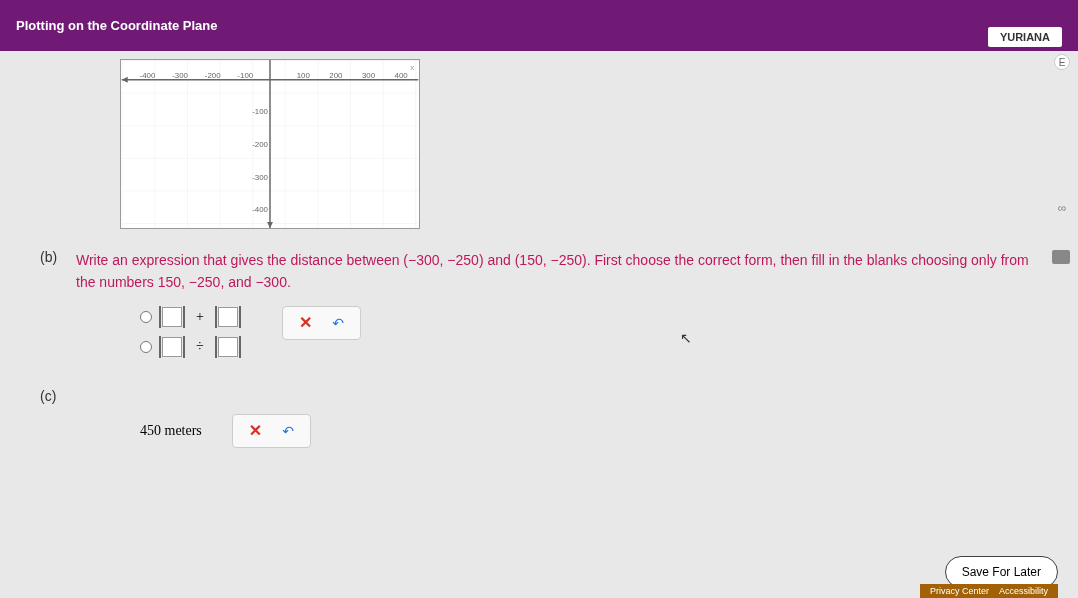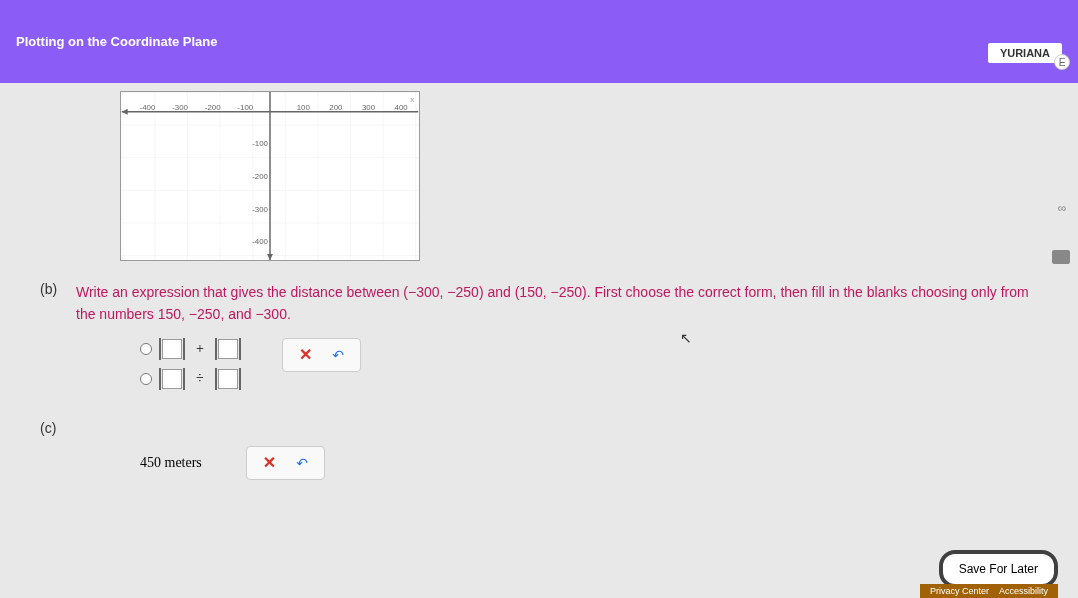--- a/index.html
+++ b/index.html
@@ -1,18 +1,18 @@
 <!DOCTYPE html>
 <html><head>
   <meta charset="utf-8">
   <style>
     * { margin: 0; padding: 0; box-sizing: border-box; }
     body { font-family: Arial, sans-serif; background: #e8e8e8; width: 1078px; height: 598px; overflow: hidden; position: relative; }
     
-    .header { background: #8b5cf6; color: white; padding: 20px 16px; display: flex; justify-content: space-between; align-items: center; }
+    .header { background: #701a75; color: white; padding: 4px 16px; display: flex; justify-content: space-between; align-items: center; }
     .header-left { display: flex; flex-direction: column; gap: 2px; }
     .topic-title { font-size: 13px; font-weight: bold; }
     .question-info { font-size: 13px; }
     .user-badge { background: white; color: #333; padding: 4px 12px; font-size: 11px; font-weight: bold; border-radius: 2px; margin-top: 23px; }
     
     .content { padding: 0 40px 20px 40px; position: relative; }
     
     .graph-container { margin-left: 80px; margin-top: 8px; width: 300px; height: 170px; background: white; border: 1px solid #999; position: relative; }
     .graph-svg { width: 100%; height: 100%; }
     
@@ -26,25 +26,25 @@
     .radio-row input[type="radio"] { width: 12px; height: 12px; }
     .abs-bracket { display: inline-flex; align-items: center; }
     .abs-bar { display: inline-block; width: 2px; height: 22px; background: #666; margin: 0 1px; }
     .input-box { width: 20px; height: 20px; border: 1px solid #999; background: white; display: inline-block; }
     .op { margin: 0 4px; font-size: 14px; }
     
     .feedback-box { display: flex; gap: 20px; align-items: center; border: 1px solid #ccc; background: #f9f9f9; padding: 6px 16px; border-radius: 4px; height: 34px; }
     .x-icon { color: #d93025; font-size: 16px; font-weight: bold; cursor: pointer; }
     .reset-icon { color: #1a73e8; font-size: 14px; cursor: pointer; }
     
-    .answer-row { margin-left: 100px; margin-top: 10px; display: flex; align-items: center; gap: 44px; }
+    .answer-row { margin-left: 100px; margin-top: 10px; display: flex; align-items: center; gap: 30px; }
     .answer-text { font-size: 14px; font-family: 'Times New Roman', serif; }
     
     .footer { position: absolute; bottom: 0; left: 0; right: 0; padding: 10px 20px; display: flex; justify-content: flex-end; align-items: center; gap: 10px; background: #e8e8e8; }
-    .btn { padding: 8px 16px; border: 4px solid #404040; border-radius: 16px; font-size: 12px; cursor: pointer; background: white; }
+    .btn { padding: 8px 16px; border: 1px solid #404040; border-radius: 16px; font-size: 12px; cursor: pointer; background: white; }
     .btn-primary { background: #f0f0f0; }
     .footer-links { position: absolute; bottom: 0; right: 20px; font-size: 9px; color: #666; padding: 2px 0; background: #a16207; color: white; display: flex; gap: 10px; padding: 2px 10px;}
     .footer-links span { cursor: pointer; }
     
     .side-icon { position: absolute; right: 8px; background: white; border: 1px solid #ccc; border-radius: 50%; width: 16px; height: 16px; display: flex; align-items: center; justify-content: center; font-size: 10px; color: #666; }
     .e-icon { top: 54px; }
     .inf-icon { top: 200px; font-size: 12px; border: none; background: transparent; color: #888; }
     .chat-icon { top: 250px; width: 18px; height: 14px; border-radius: 2px; background: #888; border: none; }
     
     .cursor { position: absolute; top: 330px; left: 680px; font-size: 14px; color: #333; pointer-events: none; }

